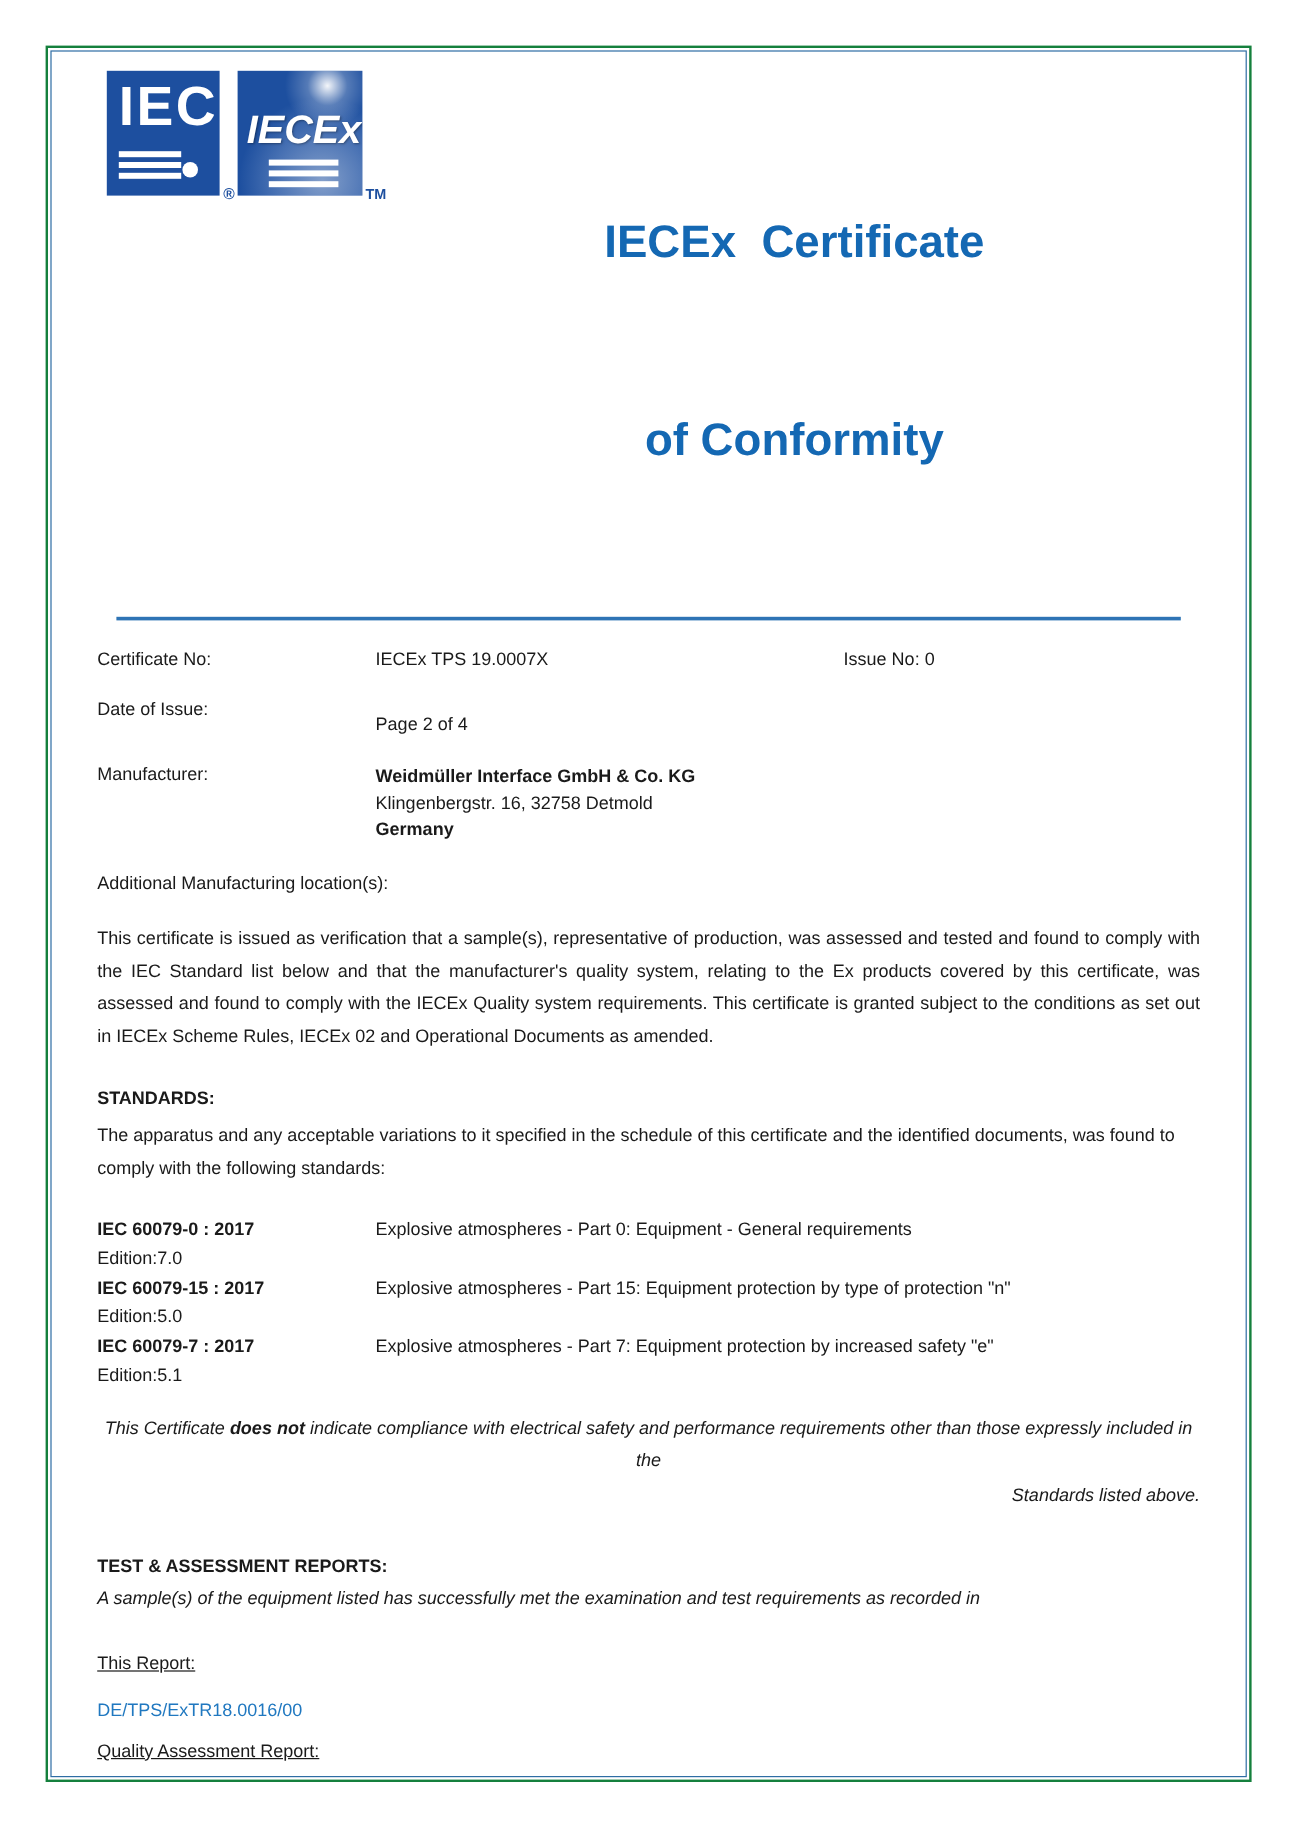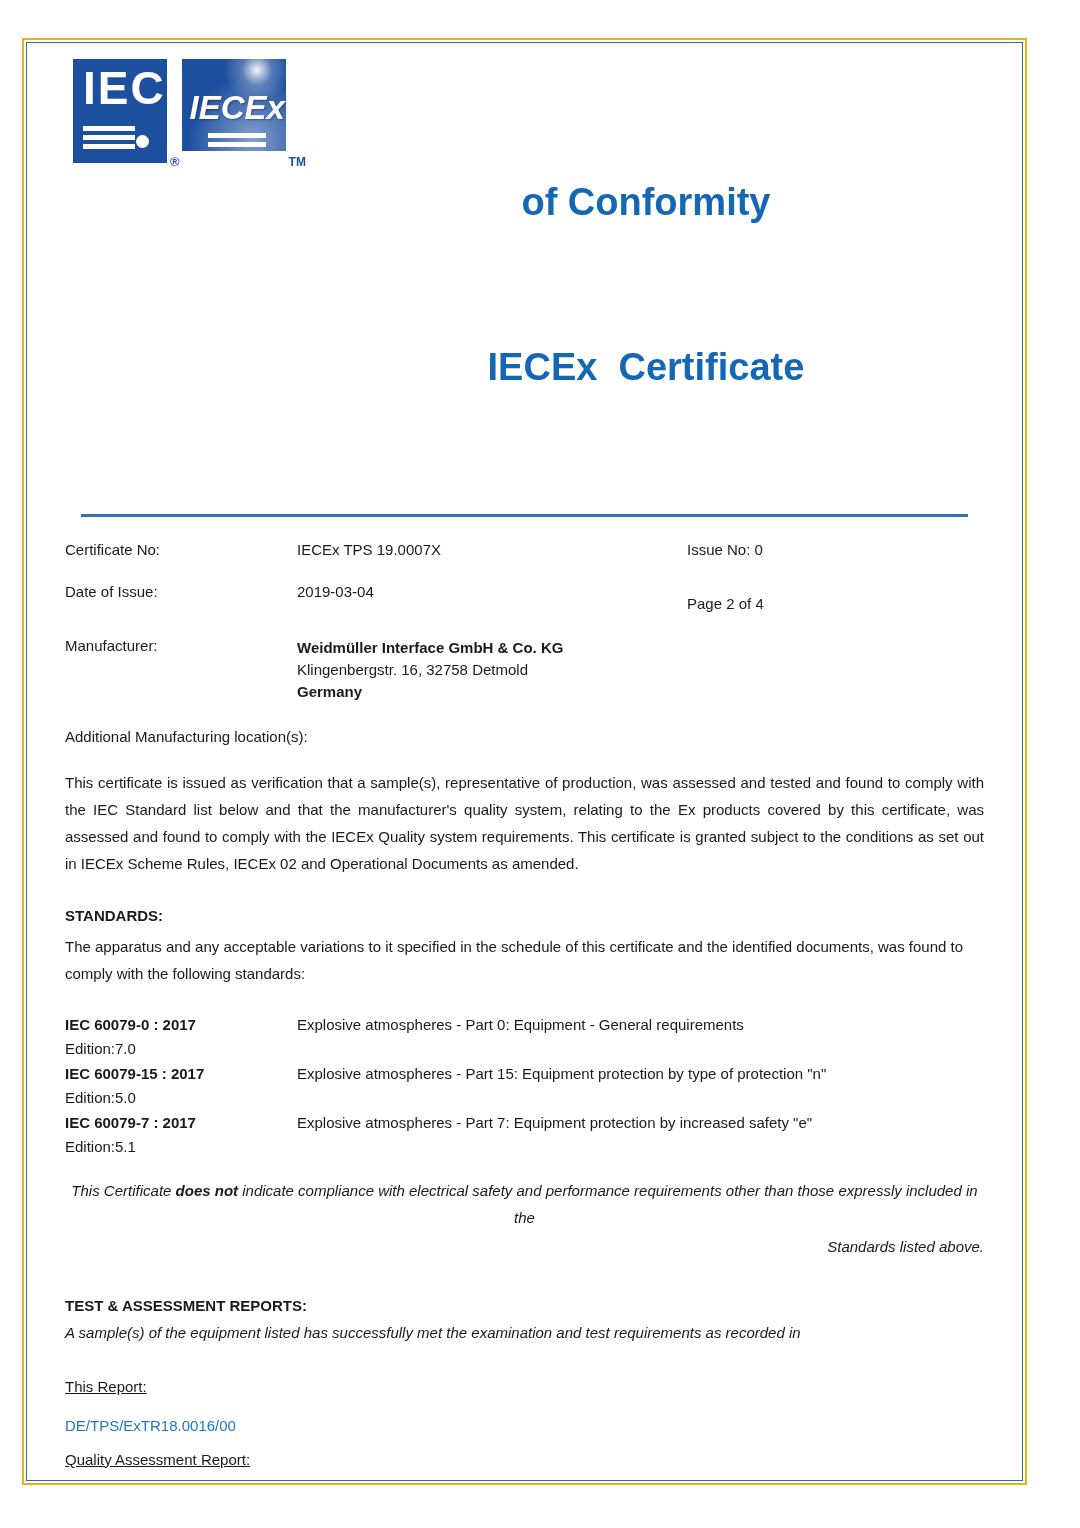--- a/index.html
+++ b/index.html
@@ -10,23 +10,23 @@
     color: #1a1a1a;
   }
   .sheet {
     position: relative;
     width: 1080px;
     height: 1528px;
     background: #ffffff;
   }
   .frame-outer {
     position: absolute;
-    left: 22px; top: 38px;
+    left: 38px; top: 38px;
     width: 1005px; height: 1447px;
-    border: 2px solid #eab308;
+    border: 2px solid #15803d;
     padding: 2px;
   }
   .frame-inner {
     width: 100%; height: 100%;
     border: 1px solid #2e6da4;
     padding: 16px 36px 0 36px;
     overflow: hidden;
   }
 
   
@@ -54,21 +54,21 @@
     width: 13px; height: 13px; border-radius: 50%;
     background: #ffffff;
   }
   .reg-mark {
     align-self: flex-end;
     color: #1d4f9f; font-size: 13px; font-weight: bold;
     margin: 0 2px 0 3px; transform: translateY(6px);
   }
   .iecex-logo {
     position: relative;
-    width: 104px; height: 92px;
+    width: 104px; height: 104px;
     background:
       radial-gradient(circle at 72% 12%, rgba(255,255,255,0.95) 0%, rgba(255,255,255,0.25) 14%, rgba(255,255,255,0) 30%),
       radial-gradient(circle at 68% 88%, rgba(255,255,255,0.45) 0%, rgba(200,215,240,0.25) 35%, rgba(255,255,255,0) 60%),
       #1d4f9f;
     overflow: hidden;
     padding: 30px 6px 10px 8px;
     text-align: right;
   }
   .iecex-logo .iecex-word {
     color: #ffffff;
@@ -186,37 +186,36 @@
             <div class="iecex-word">IECEx</div>
             <div class="bars">
               <div class="bar"></div>
                 <div class="bar"></div>
                 <div class="bar"></div>
             </div>
           </div>
           <span class="tm-mark">TM</span>
         </div>
         <div class="title-block">
+          <div>IECEx  Certificate</div>
           <div>of Conformity</div>
-          <div>IECEx  Certificate</div>
         </div>
       </div>
       <div class="hdr-rule"></div>
 
       <div class="content">
 
         <div class="meta">
           <div class="meta-row">
             <div>Certificate No:</div>
             <div class="val">IECEx TPS 19.0007X</div>
             <div>Issue No: 0</div>
           </div>
           <div class="meta-row">
             <div>Date of Issue:</div>
-            <div class="val bold">2019-03-04</div>
             <div class="page-cell">Page 2 of 4</div>
           </div>
           <div class="meta-row">
             <div>Manufacturer:</div>
             <div class="mfr-block">
               <div class="bold">Weidmüller Interface GmbH &amp; Co. KG</div>
               <div>Klingenbergstr. 16, 32758 Detmold</div>
               <div class="bold">Germany</div>
             </div>
             <div></div>

